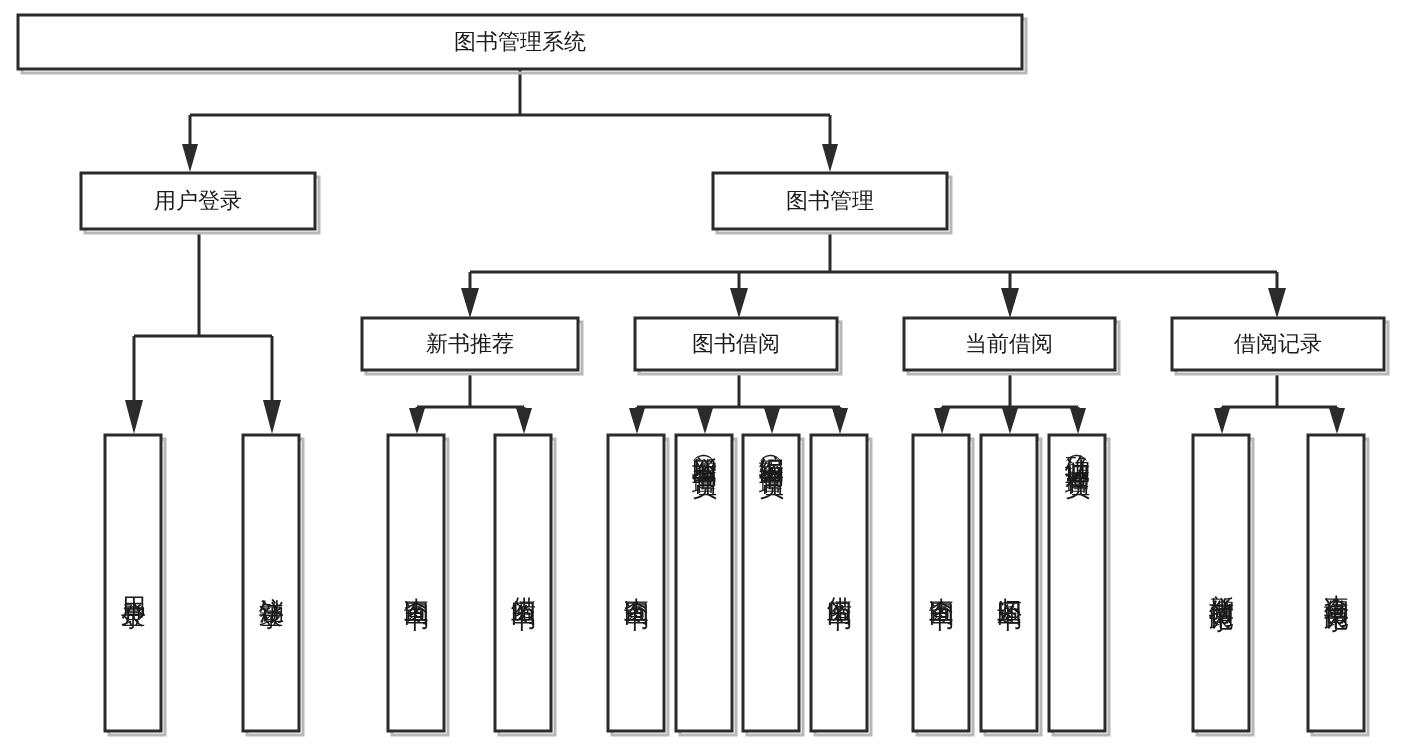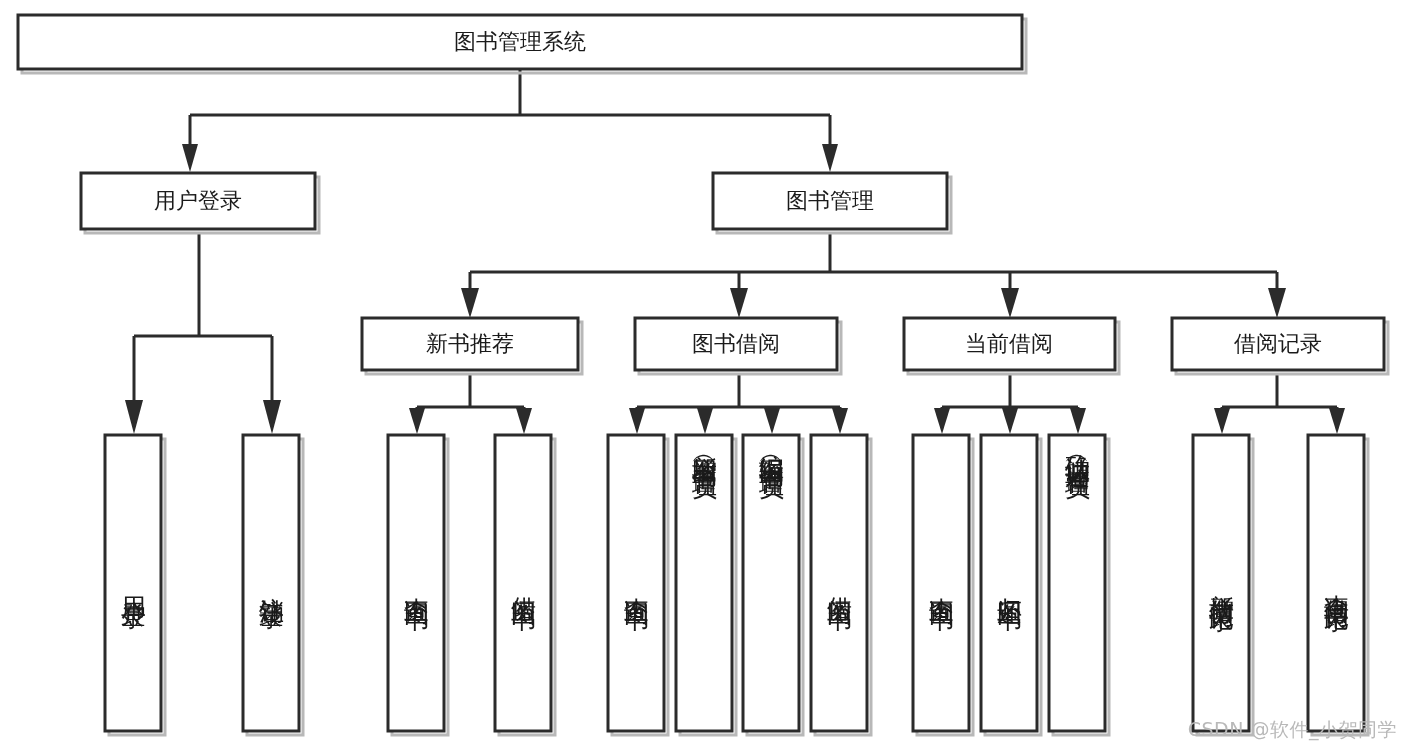--- a/index.html
+++ b/index.html
@@ -302,15 +302,14 @@
     <span class="leaf-label">确认归还（管理员）</span>
   </div>
 
   <div class="leaf-label-wrap" style="left:1193px; top:435px; width:56px; height:296px;">
     <span class="leaf-label">新增借阅记录</span>
   </div>
   <div class="leaf-label-wrap" style="left:1308px; top:435px; width:56px; height:296px;">
     <span class="leaf-label">查询借阅记录</span>
   </div>
 
-  <div class="watermark">CSDN @软件_小贺同学</div>
 
 </div>
 
 </body></html>

